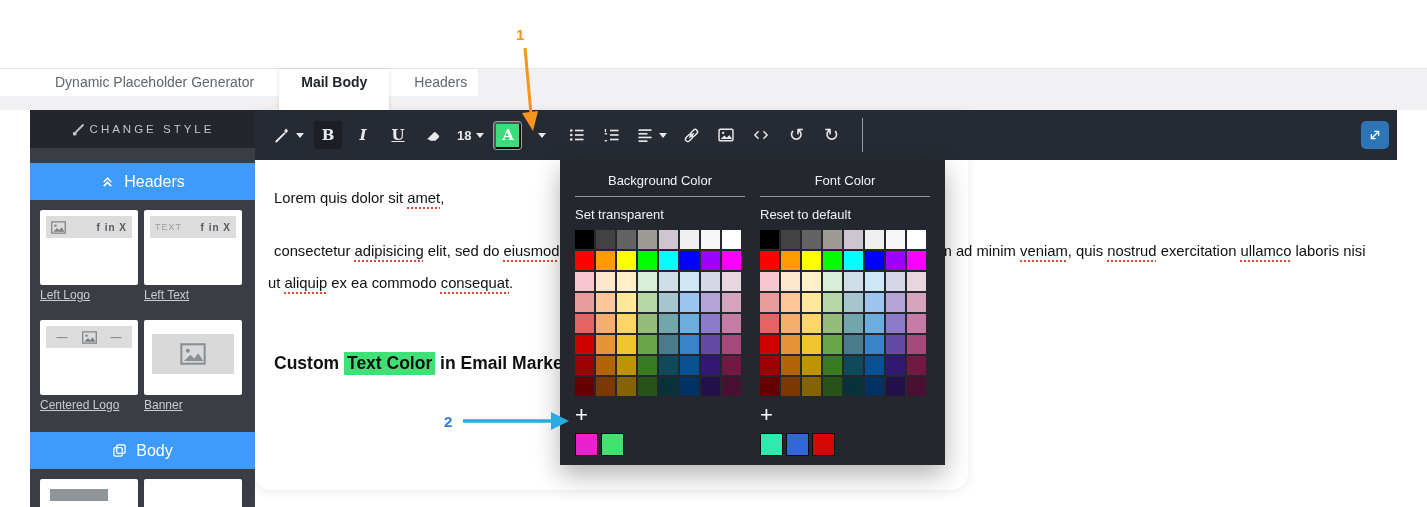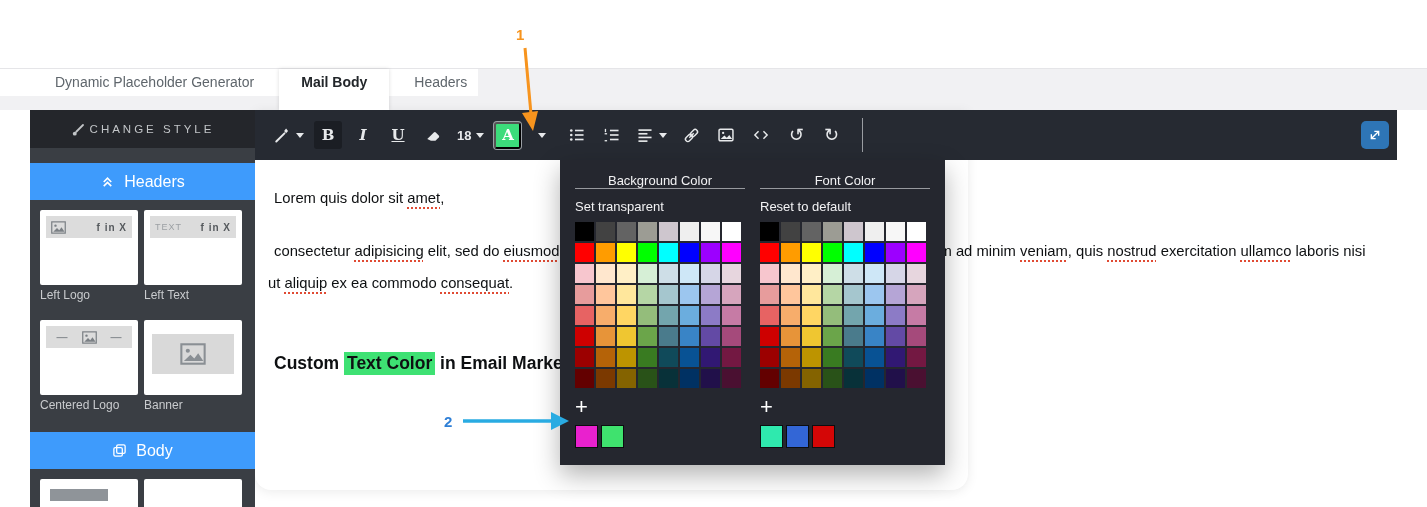--- a/index.html
+++ b/index.html
@@ -17,21 +17,21 @@
   .tabrow{position:absolute;top:68px;left:0;width:100%;height:42px;background:#F1F1F3;border-top:1px solid #E5E5E8;box-sizing:border-box;}
   .tabstrip{position:absolute;left:0;top:0;width:478px;height:27px;background:#fff;display:flex;padding-left:30px;box-sizing:border-box;}
   .tab{font-size:14px;color:#5F666C;line-height:27px;padding:0 25px;cursor:pointer;white-space:nowrap;}
   .tab.active{background:#fff;color:#22262A;font-weight:700;height:41px;box-shadow:0 0 4px rgba(0,0,0,.14);padding:0 22px;position:relative;z-index:2;}
 
   
   .sidebar{position:absolute;left:30px;top:110px;width:225px;height:397px;background:#3A3E44;overflow:hidden;color:#C9CBCE;z-index:3;}
   .change-style{height:38px;background:#24262B;display:flex;align-items:center;justify-content:center;gap:4px;font-size:11.5px;letter-spacing:3px;color:#C2C5C8;cursor:pointer;}
   .section-bar{height:37px;margin-top:15px;background:#3E9BFC;color:#fff;font-size:16px;display:flex;align-items:center;justify-content:center;gap:9px;cursor:pointer;}
   .section-bar.body-bar{margin-top:20px;}
-  .thumbs{display:grid;grid-template-columns:98px 98px;column-gap:6px;row-gap:18px;padding:10px 0 0 10px;}
+  .thumbs{display:grid;grid-template-columns:98px 98px;column-gap:6px;row-gap:18px;padding:10px 0 0 10px;text-decoration:underline;}
   .tcard{height:75px;background:#fff;border-radius:2px;position:relative;cursor:pointer;}
   .tlabel{font-size:12px;margin-top:3px;color:#C9CBCE;}
   .strip{position:absolute;left:6px;right:6px;top:6px;height:22px;background:#DCDCDC;display:flex;align-items:center;padding:0 5px;box-sizing:border-box;color:#55595D;}
   .strip.centered{justify-content:center;gap:14px;}
   .social{margin-left:auto;font-size:10px;font-weight:700;letter-spacing:1px;color:#55595D;}
   .texttag{font-size:9px;letter-spacing:1px;color:#9CA0A4;}
   .dash{color:#8A8F94;font-weight:700;font-size:11px;}
   .bannerblock{position:absolute;left:50%;top:14px;transform:translateX(-50%);width:82px;height:40px;background:#D9D9D9;display:flex;align-items:center;justify-content:center;}
   .thumbs3{display:grid;grid-template-columns:98px 98px;column-gap:6px;padding:10px 0 0 10px;}
   .thumbs3 .tcard{height:60px;}
@@ -57,21 +57,21 @@
   .caret{width:0;height:0;border-left:4px solid transparent;border-right:4px solid transparent;border-top:5px solid #E7E9EB;display:inline-block;}
   .fontsize{font-size:13px;font-weight:700;}
   .color-btn{width:27px;height:27px;background:#3CDC7B;border-radius:3px;box-shadow:0 0 0 1px #9BA0A6;display:flex;align-items:center;justify-content:center;color:#fff;cursor:pointer;}
   .divider{width:1px;height:34px;background:#9A9DA2;margin:0 10px;}
   .expand-btn{position:absolute;right:8px;top:11px;width:28px;height:28px;background:#2E75B6;border-radius:5px;display:flex;align-items:center;justify-content:center;cursor:pointer;border:none;}
   .arrowglyph{font-size:18px;line-height:1;color:#E7E9EB;}
 
   
   .picker{position:absolute;left:560px;top:160px;width:385px;height:305px;background:#25272F;z-index:10;box-shadow:0 10px 24px rgba(0,0,0,.3);display:flex;justify-content:space-between;padding:0 15px;box-sizing:border-box;color:#F2F2F4;}
   .pcol{width:170px;}
-  .ptitle{font-size:13px;text-align:center;margin-top:13px;border-bottom:1px solid #97999E;cursor:default;}
+  .ptitle{font-size:13px;text-align:center;margin-top:13px;padding-bottom:8px;border-bottom:1px solid #97999E;cursor:default;}
   .paction{font-size:13px;margin-top:10px;cursor:pointer;}
   .pgrid{margin-top:8px;display:grid;grid-template-columns:repeat(8,19px);grid-auto-rows:19px;gap:2px;}
   .sw{cursor:pointer;}
   .plus{font-size:22px;line-height:20px;margin-top:9px;cursor:pointer;width:20px;color:#fff;}
   .cswl{display:flex;gap:3px;margin-top:8px;}
   .csw{width:23px;height:23px;border:1px solid #0C0D10;box-sizing:border-box;cursor:pointer;}
 
   
   .overlay{position:absolute;inset:0;z-index:20;pointer-events:none;}
   .overlay text{font-family:"Liberation Sans",sans-serif;font-weight:700;font-size:15px;}

